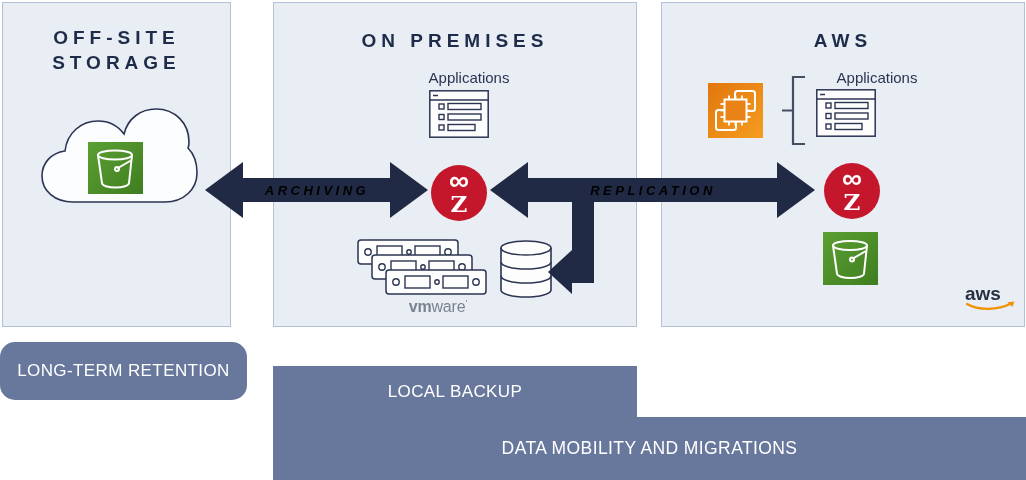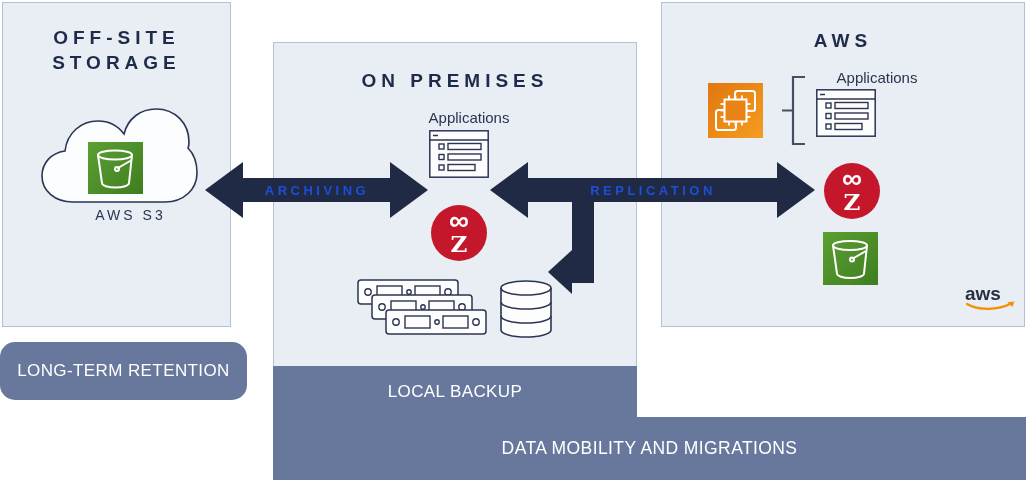--- a/index.html
+++ b/index.html
@@ -3,21 +3,21 @@
 <meta charset="utf-8">
 <style>
   html,body{margin:0;padding:0;background:#fff;}
   .canvas{position:relative;width:1026px;height:480px;background:#fff;
           font-family:"Liberation Sans",sans-serif;overflow:hidden;}
 
   
   .panel{position:absolute;top:2px;height:325px;background:#e9edf4;
          border:1px solid #b3c1d6;box-sizing:border-box;z-index:1;}
   .panel-offsite{left:2px;width:229px;}
-  .panel-onprem{left:273px;width:364px;margin-top:40px;}
+  .panel-onprem{left:273px;width:364px;}
   .panel-aws{left:661px;width:364px;}
 
   .panel-title{position:absolute;top:9px;left:10px;right:10px;text-align:center;
                font-size:19px;letter-spacing:5px;line-height:1.35;color:#1e2c4a;}
   .panel-offsite .panel-title{top:6px;}
 
   .caption{position:absolute;text-align:center;color:#2b3552;padding-left:28px;}
 
   
   .zbadge{position:absolute;width:56px;height:56px;border-radius:50%;background:#c5172c;
@@ -28,22 +28,22 @@
 
   
   .s3icon{position:absolute;width:55px;height:52px;
           background:linear-gradient(135deg,#5ba033,#3f7d1f);z-index:2;}
   .ec2icon{position:absolute;width:55px;height:55px;
            background:linear-gradient(135deg,#e1770e,#f59d20);z-index:2;}
   .s3icon svg,.ec2icon svg{display:block;width:100%;height:100%;}
 
   
   .arrows{position:absolute;left:0;top:0;z-index:4;pointer-events:none;}
-  .arrow-label{position:absolute;z-index:5;color:#1d4ed8;font-size:13px;font-weight:bold;
-               letter-spacing:3.5px;text-align:center;}
+  .arrow-label{position:absolute;z-index:5;color:#000000;font-size:13px;font-weight:bold;
+               letter-spacing:3.5px;text-align:center;font-style:italic;}
 
   
   .banner{position:absolute;background:#68789c;color:#fff;display:flex;
           align-items:center;justify-content:center;font-size:17px;
           letter-spacing:.4px;z-index:1;}
   .banner-retention{left:0;top:342px;width:247px;height:58px;border-radius:15px;}
   .banner-backup{left:273px;top:342px;width:364px;height:52px;margin-top:24px;}
   .banner-dr{left:661px;top:342px;width:365px;height:58px;}
   .banner-mobility{left:273px;top:417px;width:753px;height:63px;font-size:17.5px;}
 
@@ -71,21 +71,20 @@
       <svg viewBox="0 0 55 52">
         <g fill="none" stroke="#fff" stroke-width="2" stroke-linecap="round">
           <ellipse cx="27" cy="13" rx="17" ry="4.5"></ellipse>
           <path d="M10 13 L14 41 A13.5 4.5 0 0 0 41 41 L44 13"></path>
           <path d="M42 19 L30 26"></path>
           <circle cx="29" cy="27" r="2"></circle>
         </g>
       </svg>
     </div>
 
-    <div class="caption" style="left:0;right:0;top:204px;font-size:14px;letter-spacing:3px;">AWS S3</div>
   </section>
 
   <section class="panel panel-onprem">
     <h2 class="panel-title">ON PREMISES</h2>
 
     <div class="caption" style="left:0;right:0;top:66px;font-size:15px;">Applications</div>
 
     <svg style="position:absolute;left:155px;top:87px;width:60px;height:48px;z-index:2" viewBox="0 0 60 48">
       <rect x="0.8" y="0.8" width="58.4" height="46.4" fill="#fdfdfe" stroke="#2b3552" stroke-width="1.5"></rect>
       <line x1="0.8" y1="10" x2="59.2" y2="10" stroke="#2b3552" stroke-width="1.5"></line>
@@ -127,20 +126,23 @@
           <rect x="1" y="1" width="100" height="24" rx="3" fill="#fdfdfe" stroke="#2b3552" stroke-width="1.5"></rect>
           <circle cx="11" cy="13" r="3.2" fill="none" stroke="#2b3552" stroke-width="1.4"></circle>
           <rect x="20" y="7" width="25" height="12" fill="none" stroke="#2b3552" stroke-width="1.4"></rect>
           <circle cx="52" cy="13" r="2.2" fill="none" stroke="#2b3552" stroke-width="1.4"></circle>
           <rect x="58" y="7" width="25" height="12" fill="none" stroke="#2b3552" stroke-width="1.4"></rect>
           <circle cx="91" cy="13" r="3.2" fill="none" stroke="#2b3552" stroke-width="1.4"></circle>
         </g>
       </g>
     </svg>
 
+    <div class="vmware" style="left:104px;top:295px;width:120px;text-align:center;">
+      <span class="b">vm</span><span>ware</span><span class="mk">’</span>
+    </div>
 
     <svg style="position:absolute;left:225px;top:236px;width:54px;height:60px;z-index:2" viewBox="0 0 54 60">
       <path d="M2 9 L2 51 A25 7 0 0 0 52 51 L52 9" fill="#fdfdfe" stroke="#2b3552" stroke-width="1.6"></path>
       <ellipse cx="27" cy="9" rx="25" ry="7" fill="#fdfdfe" stroke="#2b3552" stroke-width="1.6"></ellipse>
       <path d="M2 23 A25 7 0 0 0 52 23" fill="none" stroke="#2b3552" stroke-width="1.6"></path>
       <path d="M2 37 A25 7 0 0 0 52 37" fill="none" stroke="#2b3552" stroke-width="1.6"></path>
     </svg>
   </section>
 
   <section class="panel panel-aws">

